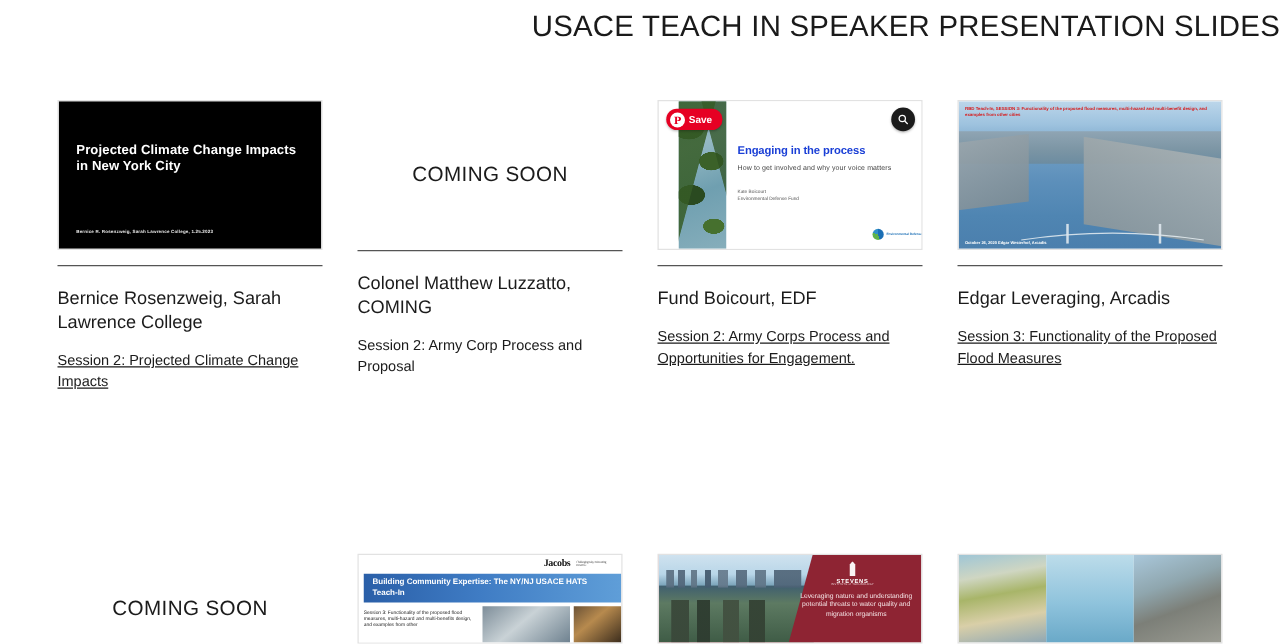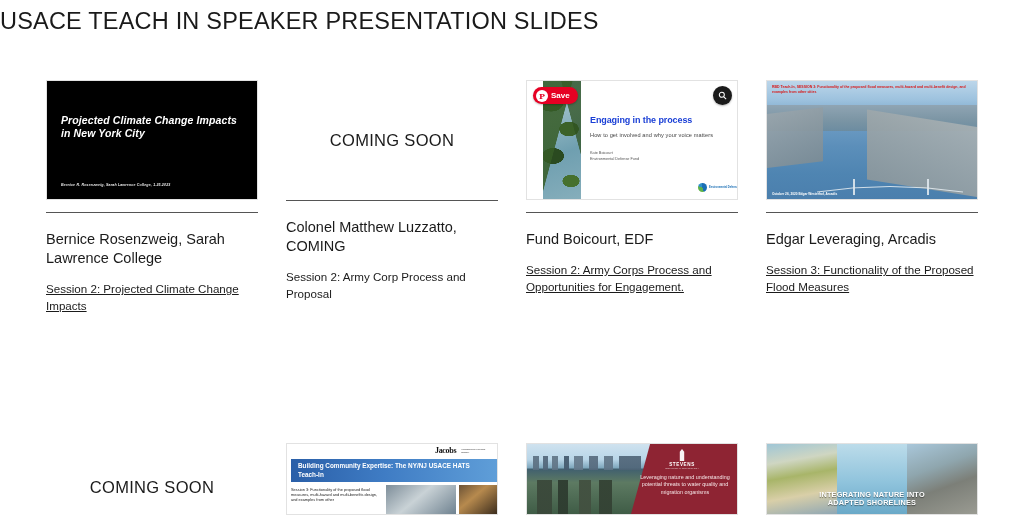--- a/index.html
+++ b/index.html
@@ -7,21 +7,21 @@
     width: 1024px;
     height: 515px;
     overflow: hidden;
     background: #ffffff;
     font-family: "Liberation Sans", sans-serif;
     color: #1b1b1b;
   }
   .page { position: relative; width: 1024px; height: 515px; background: #fff; }
 
   .page-title {
-    text-align: left;
+    text-align: right;
     font-size: 23.5px;
     font-weight: 400;
     letter-spacing: .2px;
     color: #1a1a1a;
     padding-top: 6px;
     line-height: 30px;
   }
 
   .grid {
     position: absolute;
@@ -57,21 +57,21 @@
     align-items: center;
     justify-content: center;
     font-size: 16.5px;
     letter-spacing: .3px;
     color: #1b1b1b;
     text-align: left;
   }
   .coming-r2 { height: 72px; align-items: flex-end; padding-bottom: 18px; }
 
   
-  .slide-black { background: #000; width: 100%; height: 100%; position: relative; font-style: italic; }
+  .slide-black { background: #000; width: 100%; height: 100%; position: relative; }
   .slide-black .t {
     position: absolute; left: 14px; top: 33px; right: 16px;
     color: #fff; font-size: 10.5px; font-weight: bold; line-height: 13px;
     letter-spacing: .1px;
   }
   .slide-black .attr {
     position: absolute; left: 14px; bottom: 12px;
     color: #e8e8e8; font-size: 3.6px; font-weight: bold; letter-spacing: .15px;
   }
 
@@ -373,22 +373,18 @@
         </div>
       </div>
     </div>
 
     <div class="card">
       <div class="thumb thumb-tall">
         <div class="slide-shore">
           <div class="shore-a"></div>
           <div class="shore-b"></div>
           <div class="shore-c"></div>
-          <div class="shore-cap">
-            <div>INTEGRATING NATURE INTO</div>
-            <div>ADAPTED SHORELINES</div>
-          </div>
         </div>
       </div>
     </div>
   </div>
 
 </div>
 
 </body></html>

